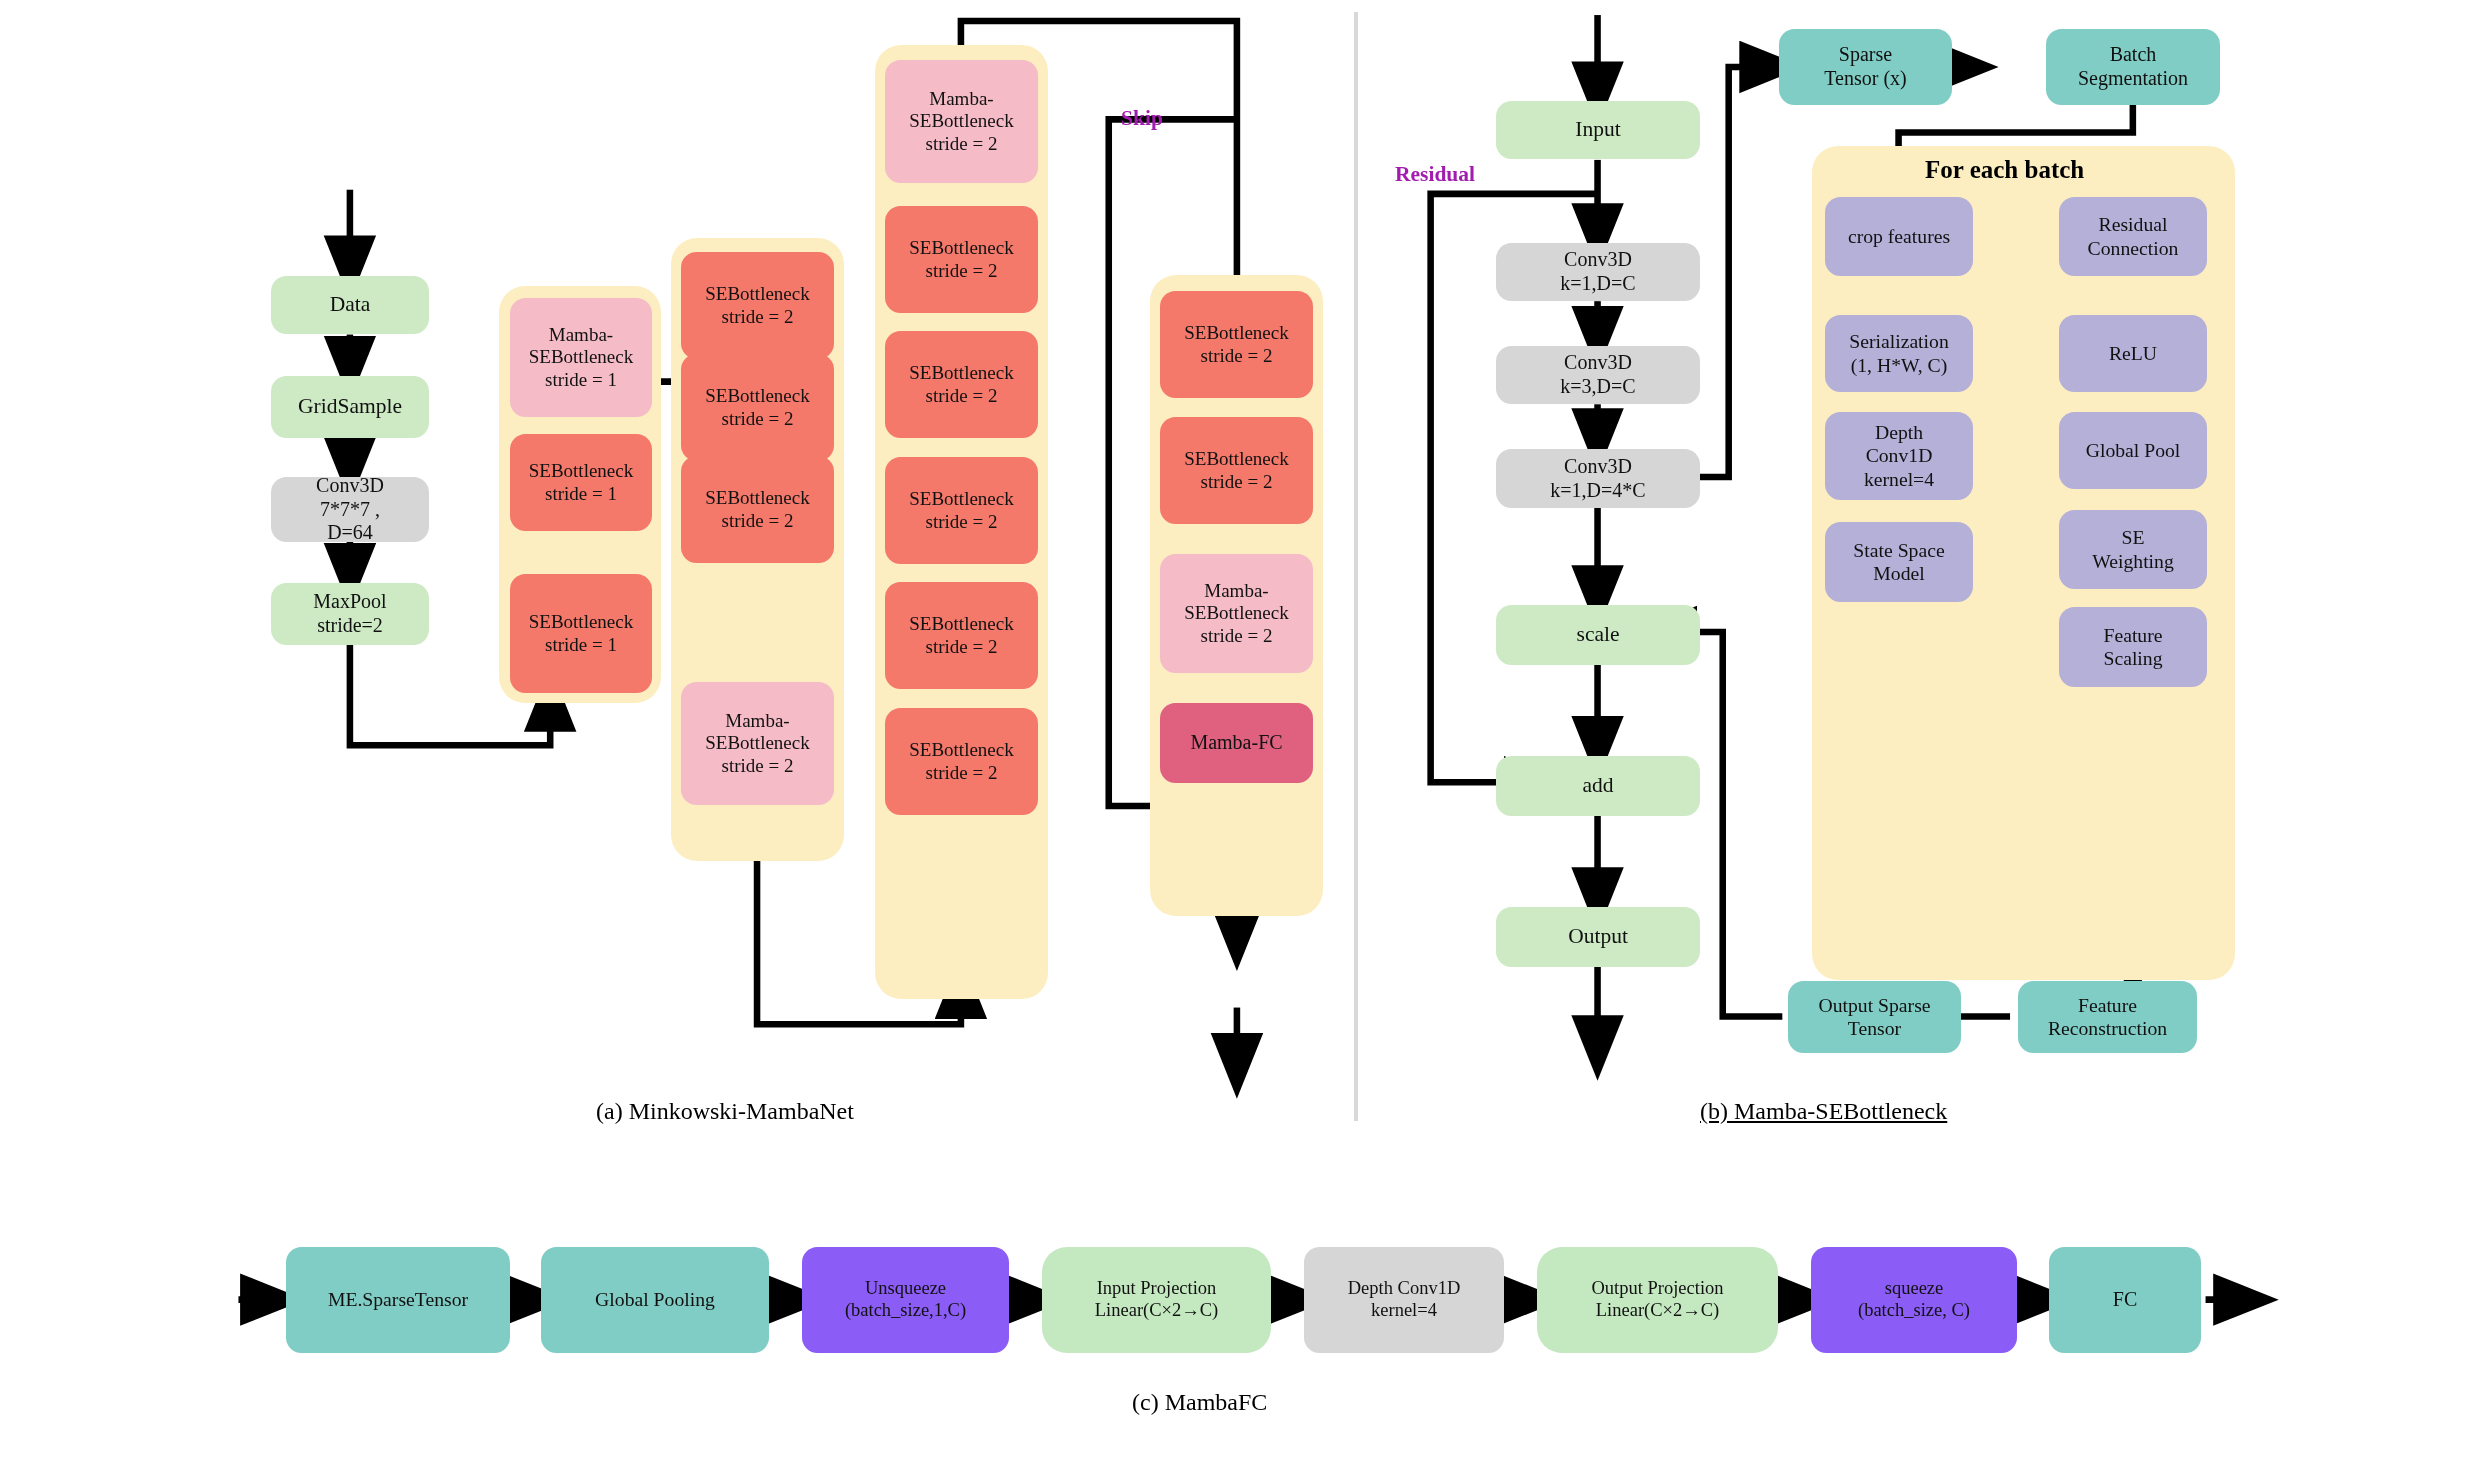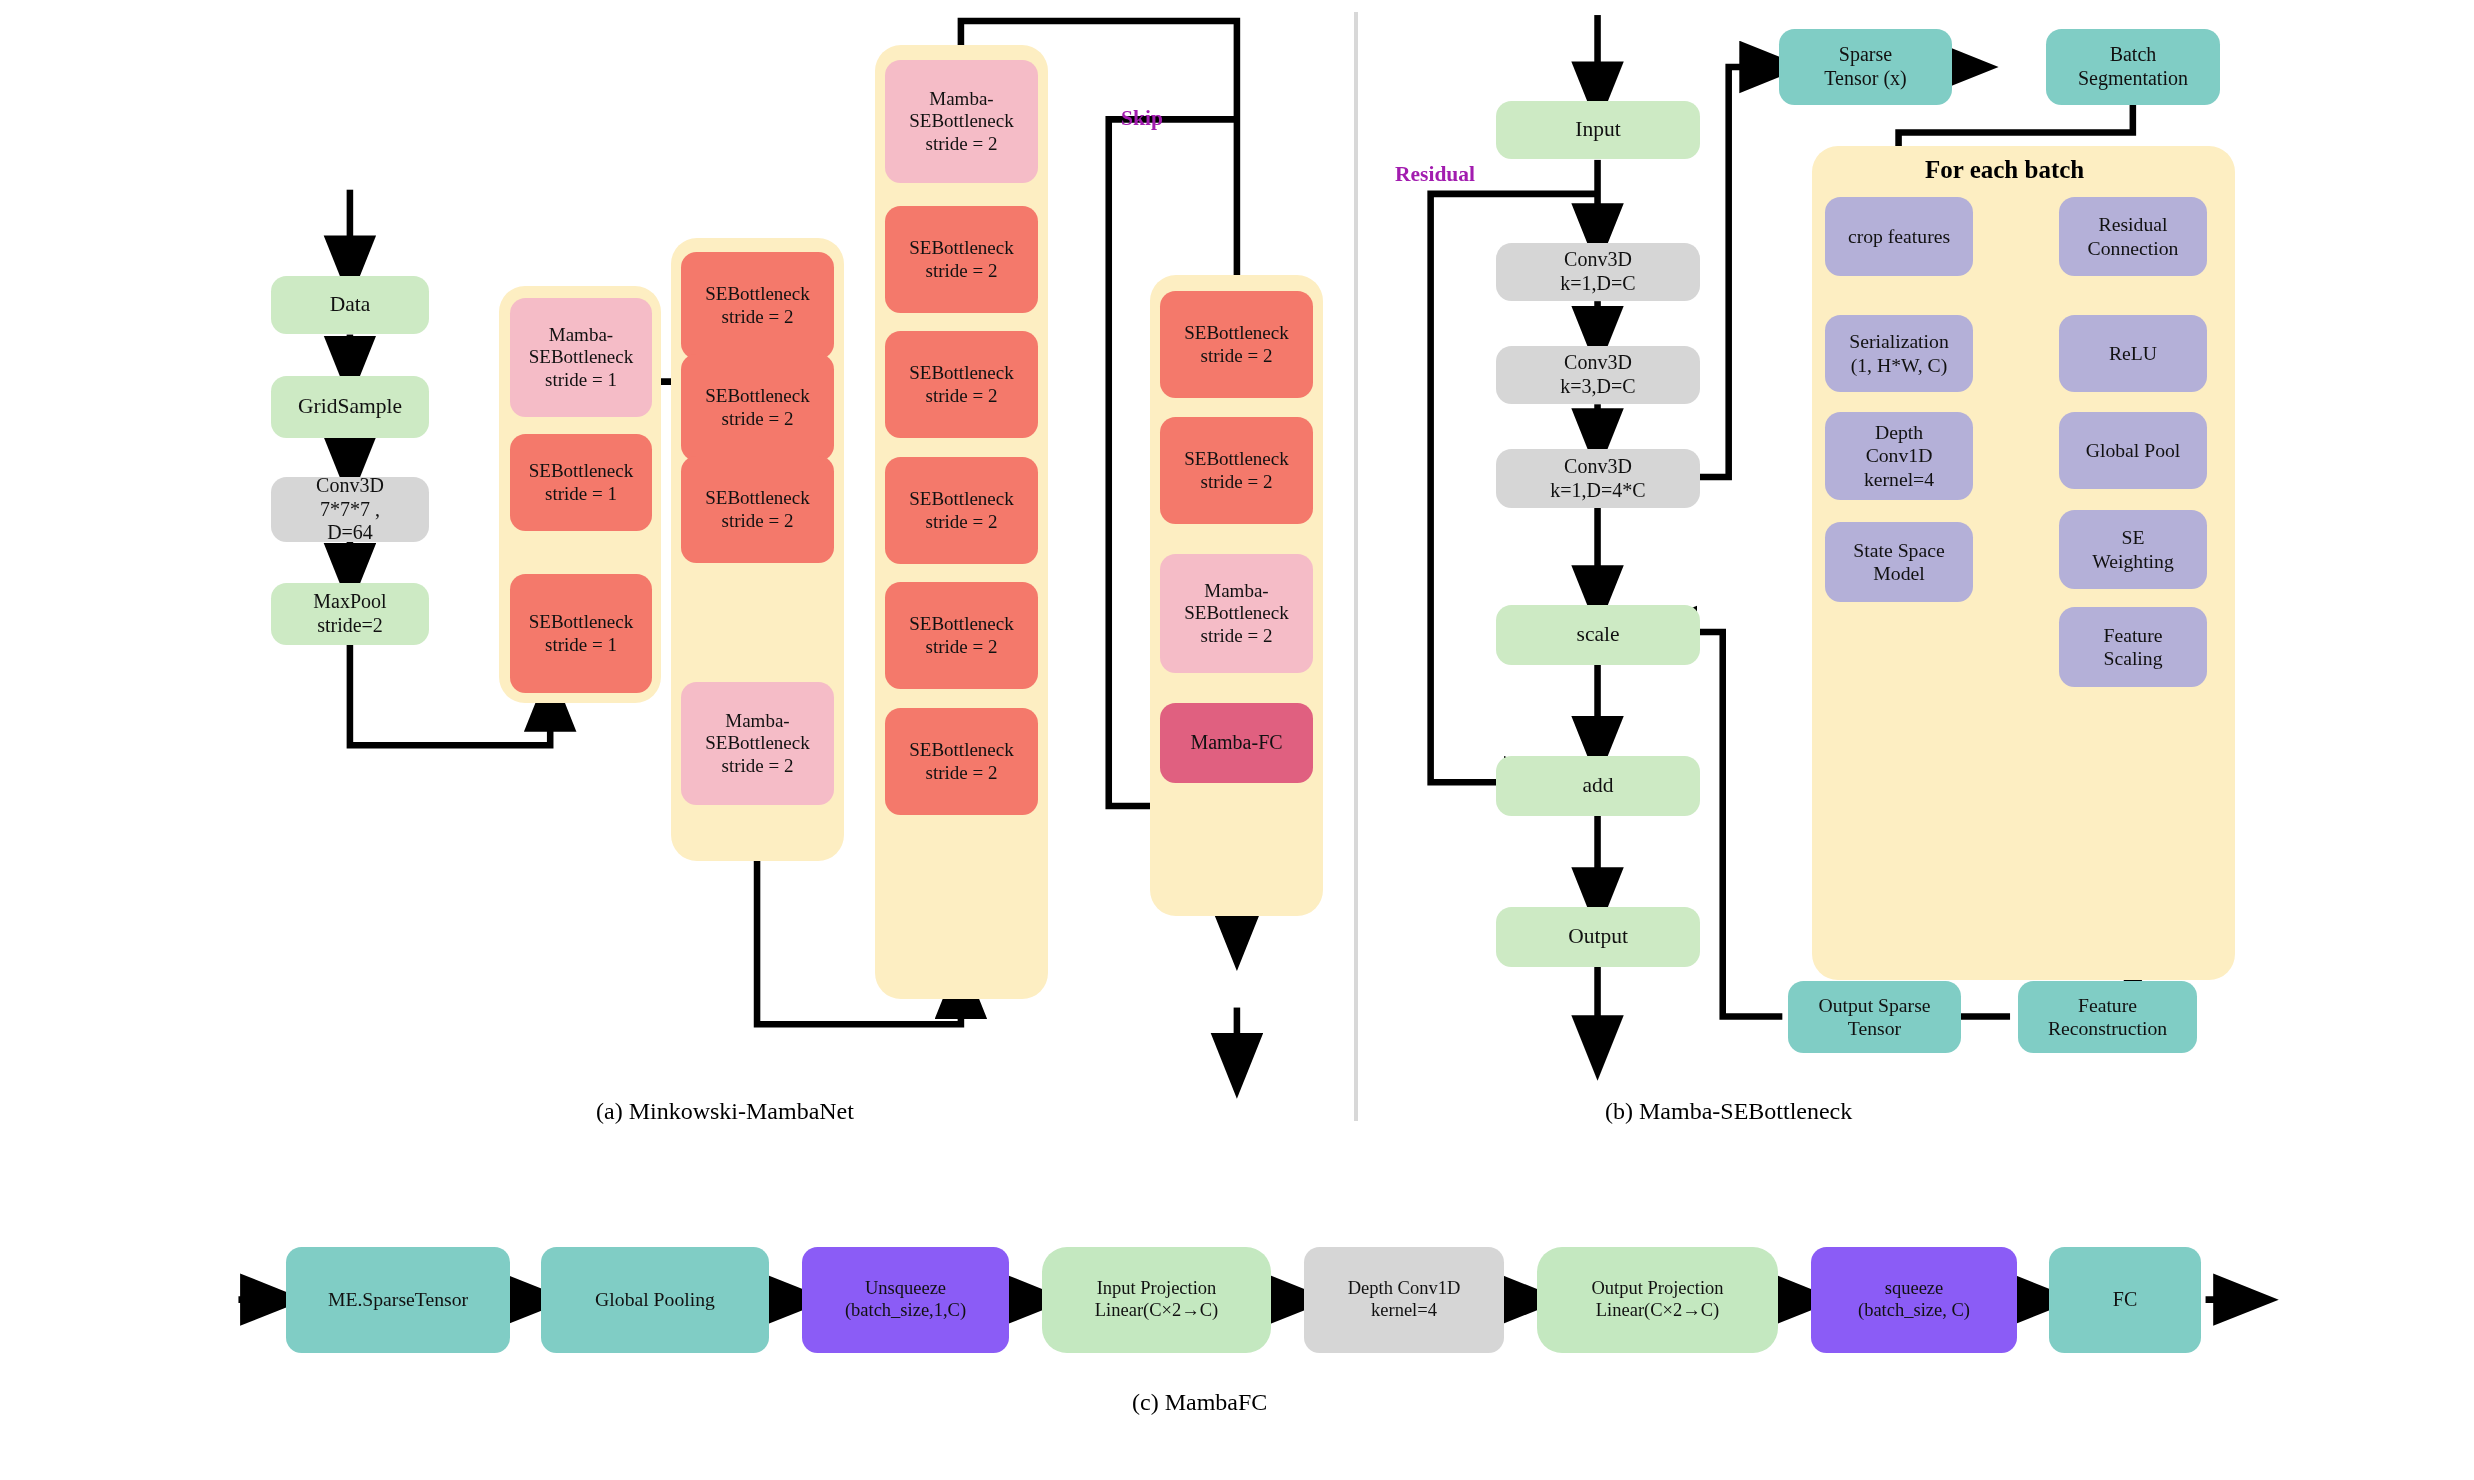--- a/index.html
+++ b/index.html
@@ -220,21 +220,21 @@
   <div class="node purple" style="left:2059px;top:510px;width:148px;height:79px;font-size:19.7px;">SE
 Weighting</div>
   <div class="node purple" style="left:2059px;top:607px;width:148px;height:80px;font-size:19.7px;">Feature
 Scaling</div>
 
   <div class="node teal" style="left:1788px;top:981px;width:173px;height:72px;font-size:19.7px;">Output Sparse
 Tensor</div>
   <div class="node teal" style="left:2018px;top:981px;width:179px;height:72px;font-size:19.7px;">Feature
 Reconstruction</div>
 
-  <div class="caption" style="left:1605px;top:1098px;">(b) Mamba-SEBottleneck</div>
+  <div class="caption" style="left:1700px;top:1098px;text-decoration:underline;">(b) Mamba-SEBottleneck</div>
 
   <div class="node teal" style="left:541px;top:1247px;width:228px;height:106px;font-size:19.7px;">Global Pooling</div>
   <div class="node teal" style="left:286px;top:1247px;width:224px;height:106px;font-size:19.7px;">ME.SparseTensor</div>
   <div class="node lime" style="left:802px;top:1247px;width:207px;height:106px;font-size:18.5px;">Unsqueeze
 (batch_size,1,C)</div>
   <div class="node mint" style="left:1042px;top:1247px;width:229px;height:106px;font-size:18.5px;">Input Projection
 Linear(C×2→C)</div>
   <div class="node grey" style="left:1304px;top:1247px;width:200px;height:106px;font-size:18.5px;">Depth Conv1D
 kernel=4</div>
   <div class="node mint" style="left:1537px;top:1247px;width:241px;height:106px;font-size:18.5px;">Output Projection

